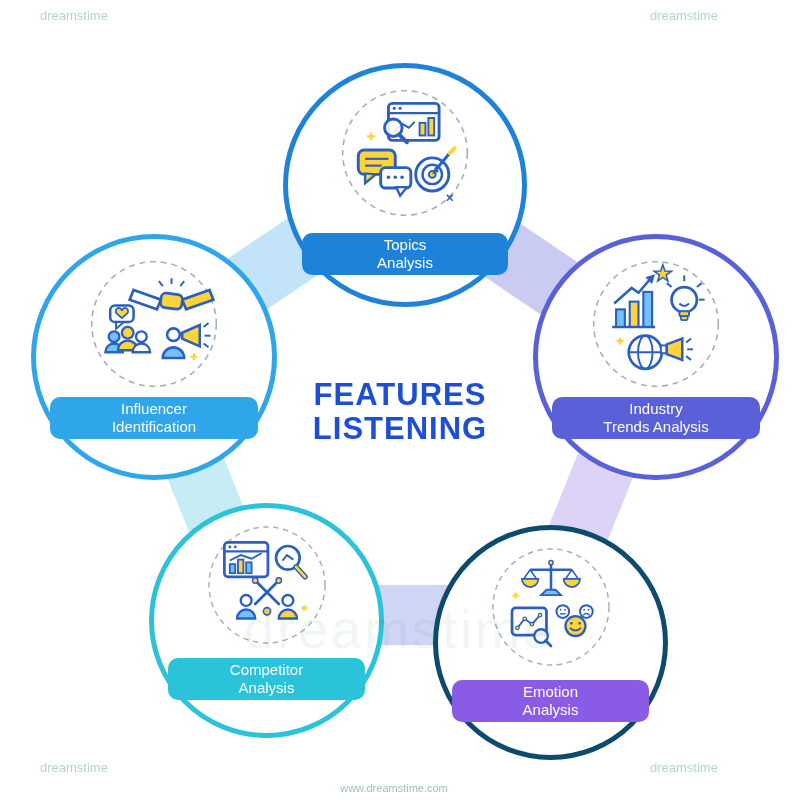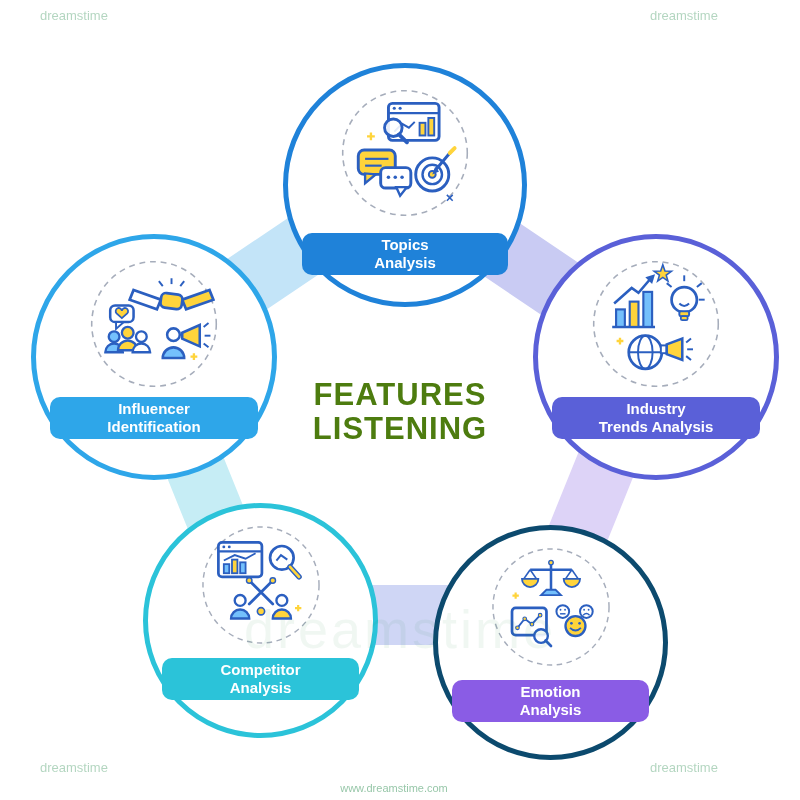--- a/index.html
+++ b/index.html
@@ -16,43 +16,43 @@
   .conn-tr{left:426px;top:234px;width:200px;height:64px;background:#c9cbf3;transform:rotate(34deg);}
   .conn-lbl{left:112px;top:454px;width:180px;height:60px;background:#c6edf5;transform:rotate(68deg);}
   .conn-rbr{left:508px;top:454px;width:180px;height:60px;background:#ddd3f7;transform:rotate(112deg);}
   .conn-b{left:290px;top:585px;width:220px;height:60px;background:#cfd6f5;}
 
   
   .node{position:absolute;background:#fff;border-radius:50%;z-index:2;}
   .node--topics{left:283px;top:63px;width:234px;height:234px;border:5px solid #1f82d9;}
   .node--influencer{left:31px;top:234px;width:236px;height:236px;border:5px solid #2ea6e9;}
   .node--industry{left:533px;top:234px;width:236px;height:236px;border:5px solid #5a60d8;}
-  .node--competitor{left:143px;top:503px;width:225px;height:225px;border:5px solid #2bc3d9;}
+  .node--competitor{left:149px;top:503px;width:225px;height:225px;border:5px solid #2bc3d9;}
   .node--emotion{left:433px;top:525px;width:225px;height:225px;border:5px solid #0c4a6e;}
 
   .node svg.icons{position:absolute;left:50%;transform:translateX(-50%);}
   .icons-lg{width:146px;height:146px;top:12px;}
   .icons-sm{width:136px;height:136px;top:9px;}
 
   .banner{
     position:absolute;left:14px;right:14px;border-radius:10px;
-    color:#fff;text-align:center;font-weight:bold;
+    color:#fff;text-align:center;font-weight:normal;
     font-size:15px;line-height:18px;padding:3px 2px;
   }
   .node--topics .banner{background:#1f82d9;top:165px;}
   .node--influencer .banner{background:#2ea6e9;top:158px;}
   .node--industry .banner{background:#5a60d8;top:158px;}
   .node--competitor .banner{background:#2bc3d9;top:150px;}
   .node--emotion .banner{background:#8a5ce5;top:150px;}
   .bl{display:block;}
 
   
   .title{
     position:absolute;left:255px;top:378px;width:290px;z-index:1;
-    text-align:center;color:#4d7c0f;font-weight:800;
+    text-align:center;color:#1d4ed8;font-weight:800;
     font-size:31px;line-height:34px;letter-spacing:1px;
   }
 
   
   .dash{fill:none;stroke:#a6adbb;stroke-width:1.6;stroke-dasharray:6 5;}
 
   
   .wm{position:absolute;z-index:5;color:#15803d;pointer-events:none;font-size:13px;opacity:.32;}
   .wm-large{left:0;top:598px;width:800px;text-align:center;font-size:54px;opacity:.06;letter-spacing:3px;}
   .wm-bottom{left:0;top:782px;width:788px;text-align:center;font-size:11px;opacity:.45;}

